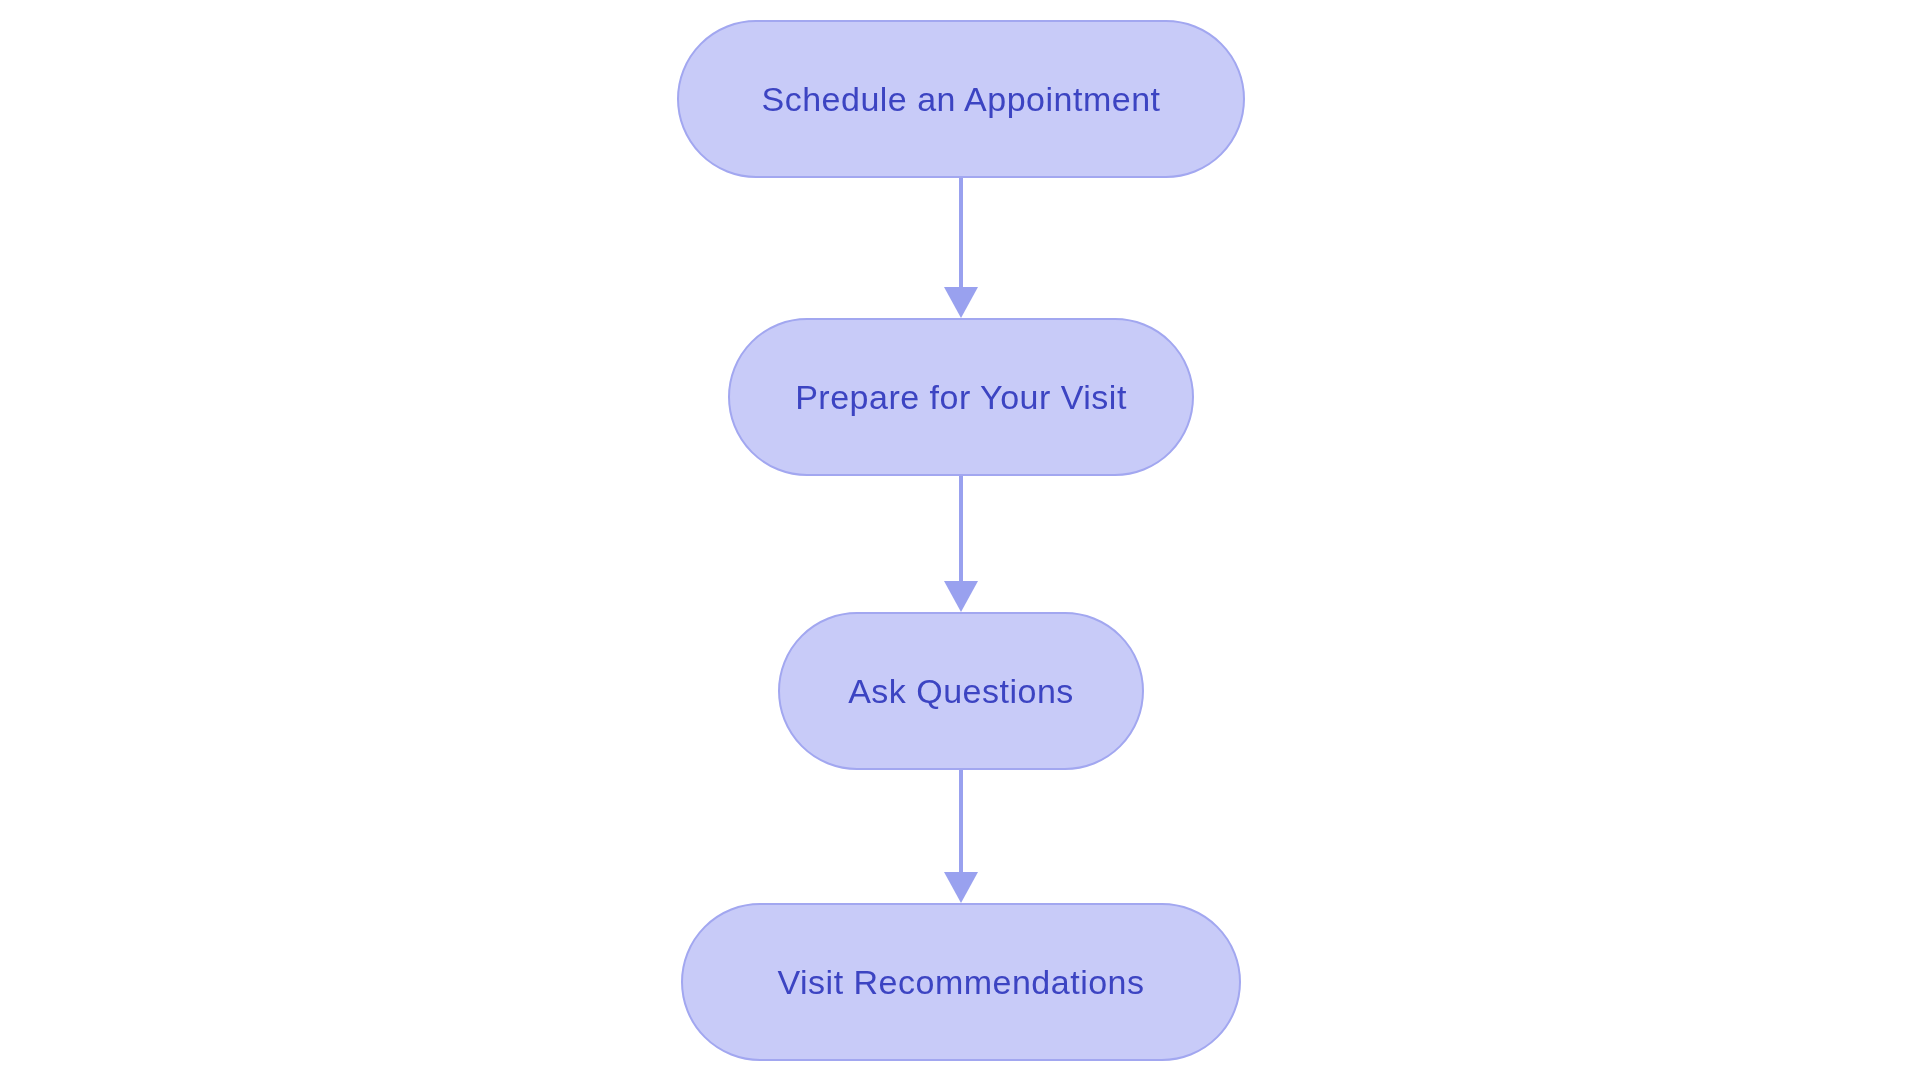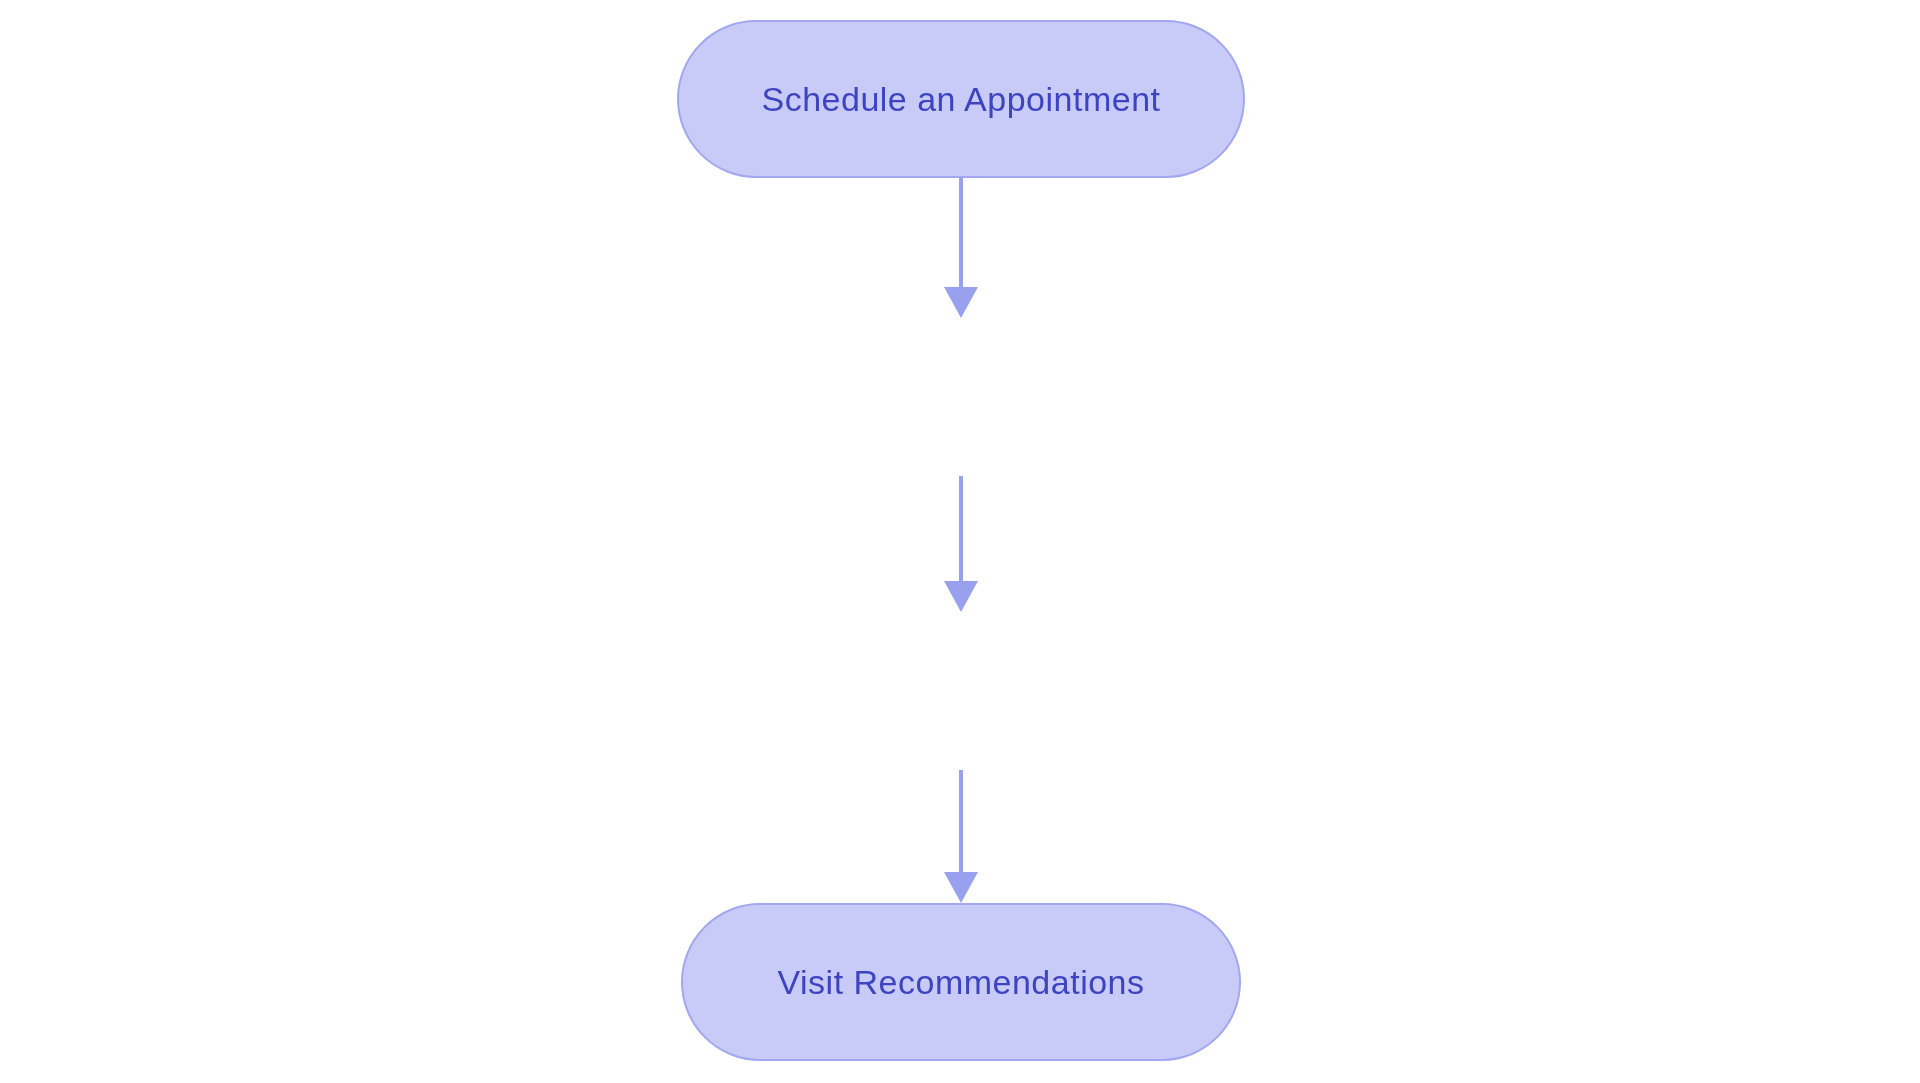--- a/index.html
+++ b/index.html
@@ -77,26 +77,32 @@
 
   <div class="node node-1">
     <span class="node-label">Schedule an Appointment</span>
   </div>
 
   <div class="arrow arrow-1">
     <div class="arrow-shaft"></div>
     <div class="arrow-head"></div>
   </div>
 
+  <div class="node node-2">
+    <span class="node-label">Prepare for Your Visit</span>
+  </div>
 
   <div class="arrow arrow-2">
     <div class="arrow-shaft"></div>
     <div class="arrow-head"></div>
   </div>
 
+  <div class="node node-3">
+    <span class="node-label">Ask Questions</span>
+  </div>
 
   <div class="arrow arrow-3">
     <div class="arrow-shaft"></div>
     <div class="arrow-head"></div>
   </div>
 
   <div class="node node-4">
     <span class="node-label">Visit Recommendations</span>
   </div>
 

